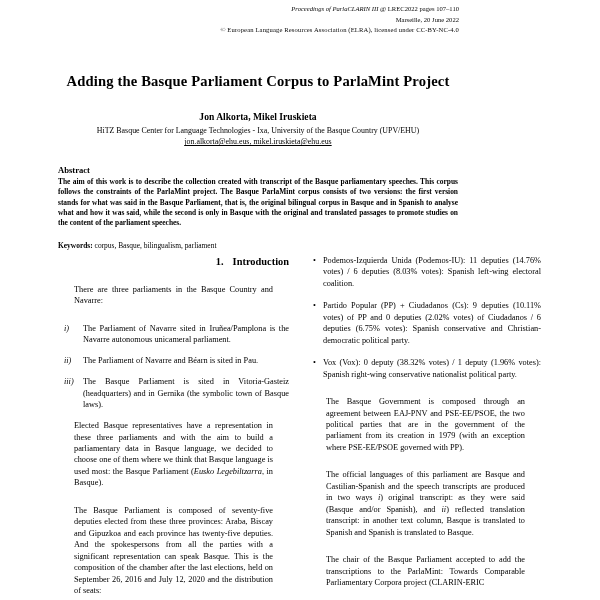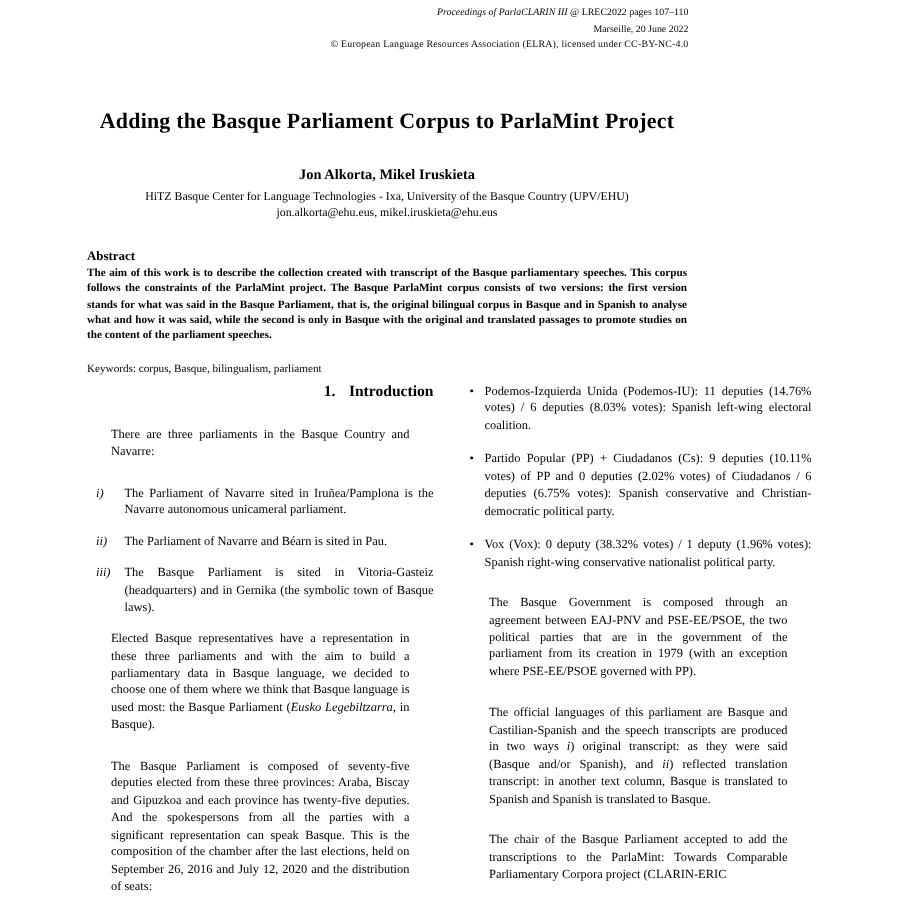--- a/index.html
+++ b/index.html
@@ -53,20 +53,21 @@
   .affiliation {
     text-align: center;
     font-size: 7.9px;
     line-height: 11.5px;
     margin-top: 2px;
   }
   .emails {
     text-align: center;
     font-size: 7.9px;
     line-height: 11.5px;
+    text-decoration: underline;
   }
 
   
   .abstract-wrap {
     margin-top: 17px;
     padding: 0 0px;
   }
   .abstract-heading {
     font-size: 8.6px;
     font-weight: bold;
@@ -77,21 +78,21 @@
     line-height: 10.2px;
     text-align: justify;
     text-justify: inter-word;
     font-weight: bold;
   }
   .keywords {
     font-size: 7.45px;
     line-height: 10.2px;
     margin-top: 13px;
   }
-  .keywords b { font-weight: normal; }
+  .keywords b { font-weight: bold; }
 
   
   .columns {
     position: absolute;
     left: 58px;
     right: 58px;
     top: 255px;
     bottom: 0;
     display: flex;
     gap: 21px;

